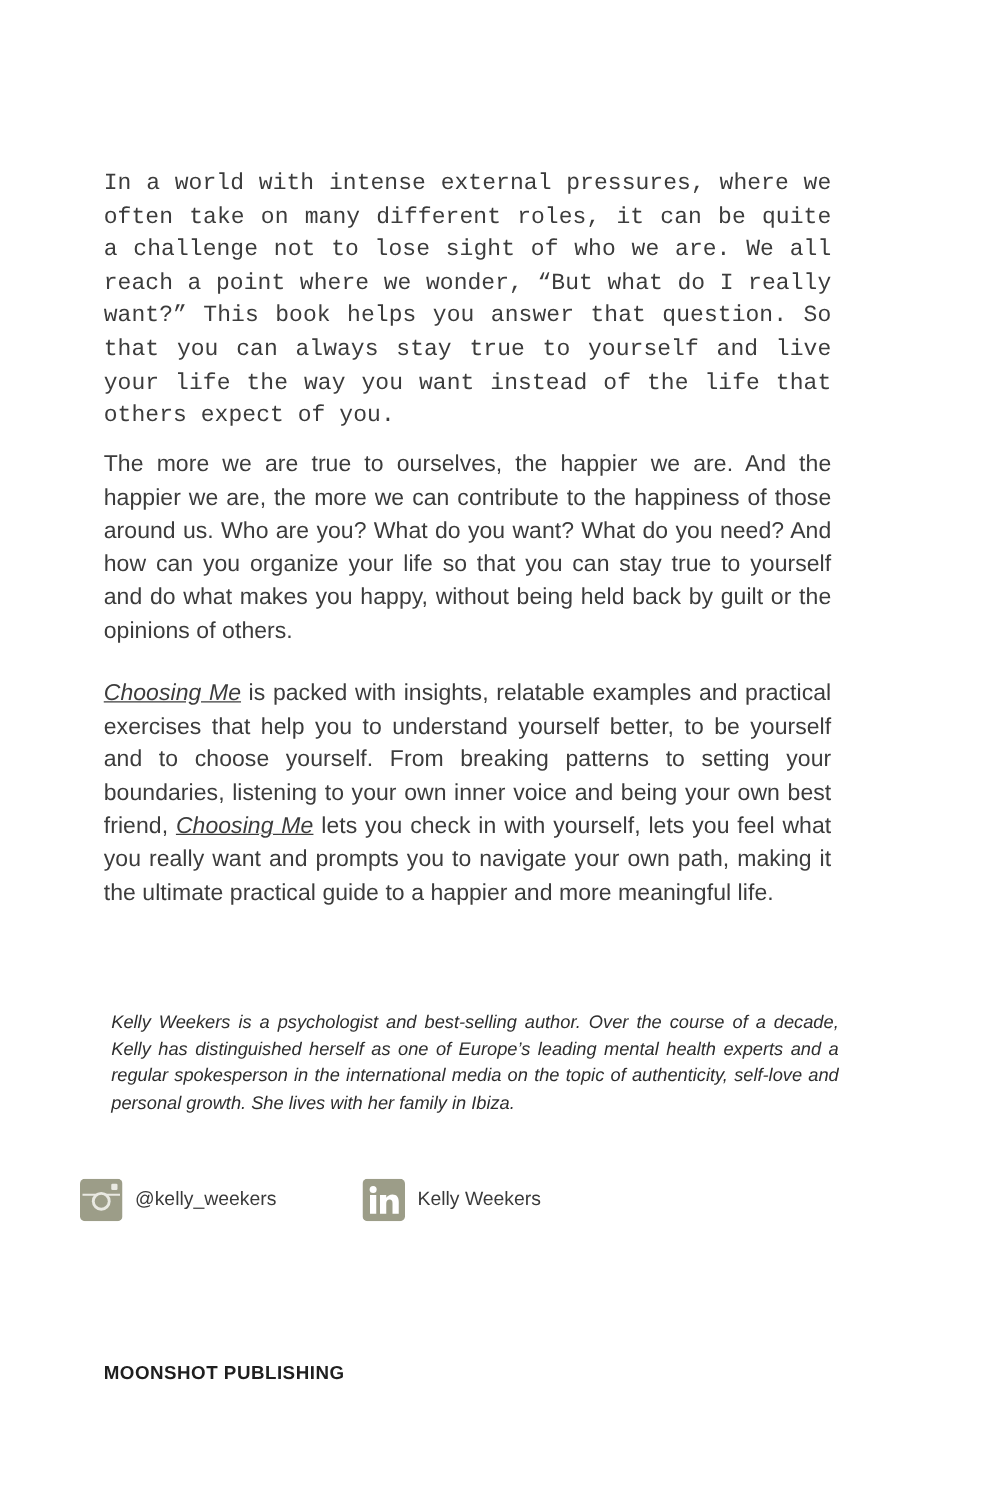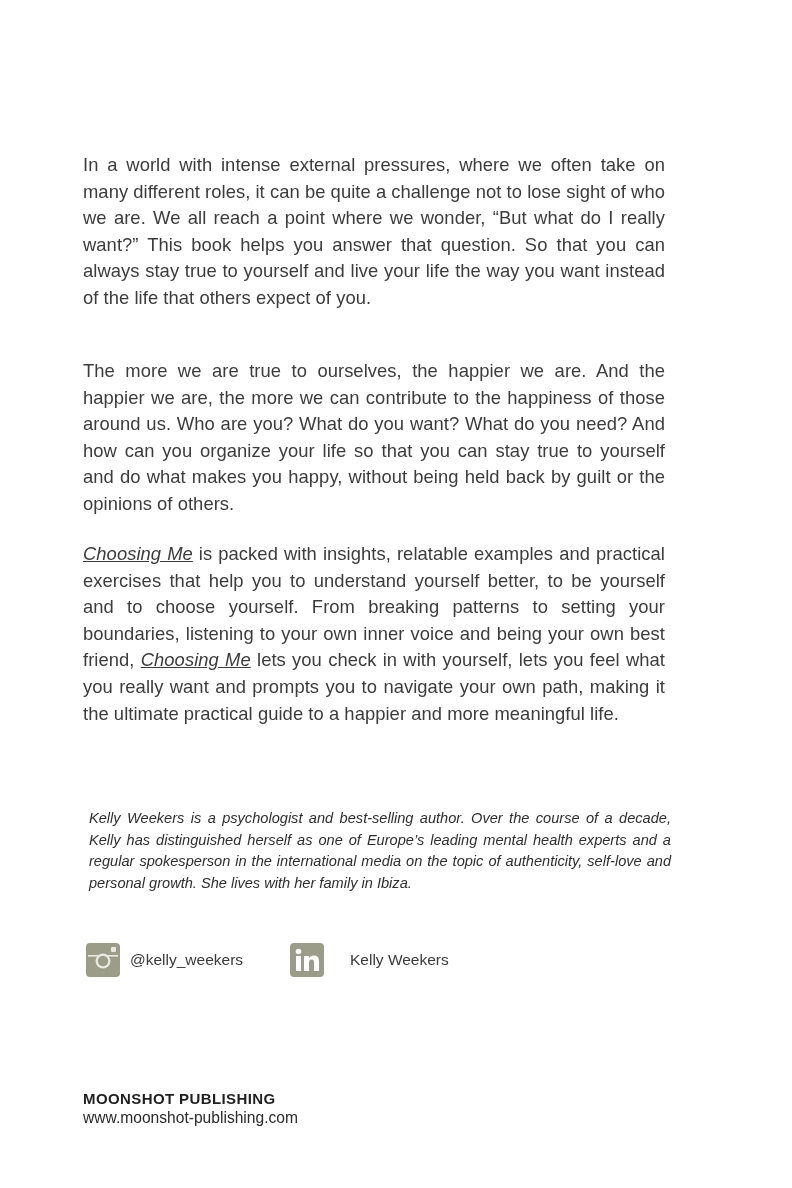--- a/index.html
+++ b/index.html
@@ -25,21 +25,21 @@
       width: 582px;
       font-family: "Liberation Sans", sans-serif;
       font-size: 18.4px;
       line-height: 26.6px;
       color: #3c3c3c;
       text-align: justify;
       margin: 0;
       letter-spacing: 0.05px;
     }
     .blurb em { font-style: italic; text-decoration: underline; }
-    #p1 { top: 152px; }
+    #p1 { top: 134px; font-family: Liberation Mono, monospace; }
     #p2 { top: 358px; }
     #p3 { top: 541px; }
 
     .bio {
       position: absolute;
       left: 83px;
       top: 802px;
       width: 582px;
       font-family: "Liberation Sans", sans-serif;
       font-style: italic;
@@ -57,22 +57,22 @@
       display: flex;
       align-items: center;
     }
     .social .label {
       font-family: "Liberation Sans", sans-serif;
       font-size: 15.5px;
       color: #3a3a3a;
       margin-left: 10px;
       white-space: nowrap;
     }
-    #social-instagram { left: 86px; justify-content: center; }
-    #social-linkedin { left: 290px; gap: 16px; }
+    #social-instagram { left: 64px; justify-content: center; }
+    #social-linkedin { left: 290px; }
     #social-web { left: 488px; }
 
     .icon-box {
       width: 34px;
       height: 34px;
       display: inline-block;
     }
     .icon-box svg { display: block; }
 
     .publisher {
@@ -127,15 +127,14 @@
         <rect x="6" y="13" width="5" height="15" fill="#ffffff"></rect>
         <circle cx="8.5" cy="8.5" r="2.8" fill="#ffffff"></circle>
         <path d="M14 13 h5 v2.2 c1-1.6 2.8-2.6 5-2.6 c3.4 0 5 2.2 5 6 v9.4 h-5 v-8.4 c0-2-0.7-3-2.3-3 c-1.7 0-2.7 1.2-2.7 3 v8.4 h-5 z" fill="#ffffff"></path>
       </svg>
     </span>
     <span class="label">Kelly Weekers</span>
   </div>
 
 
   <div class="publisher">MOONSHOT PUBLISHING</div>
-  <div class="publisher-url">www.moonshot-publishing.com</div>
 
 </div>
 
 </body></html>

